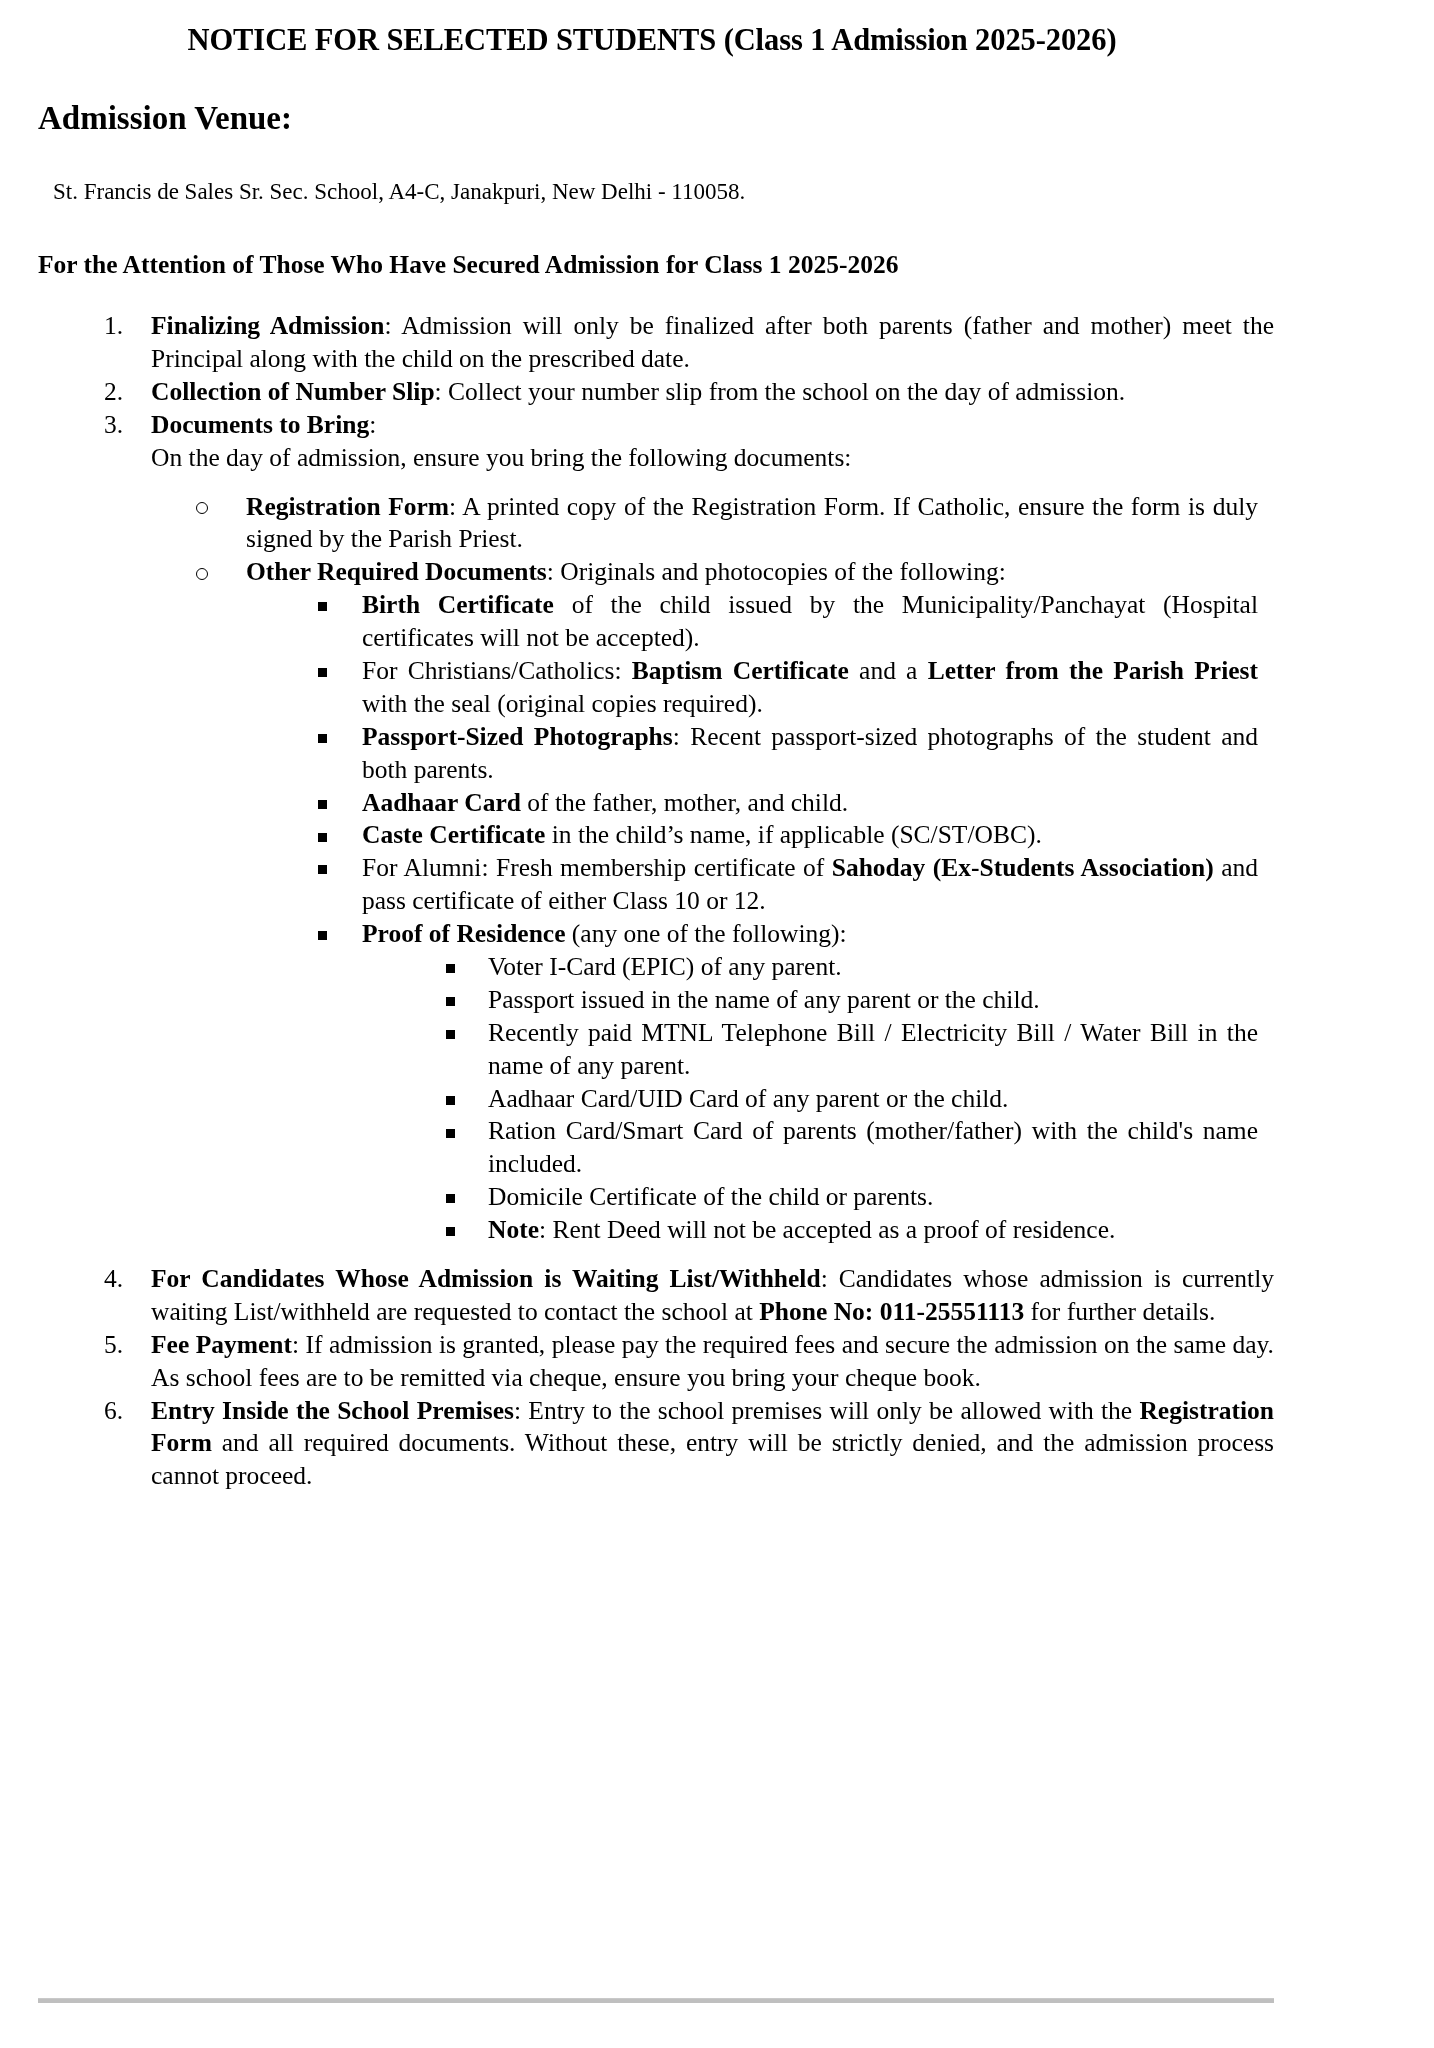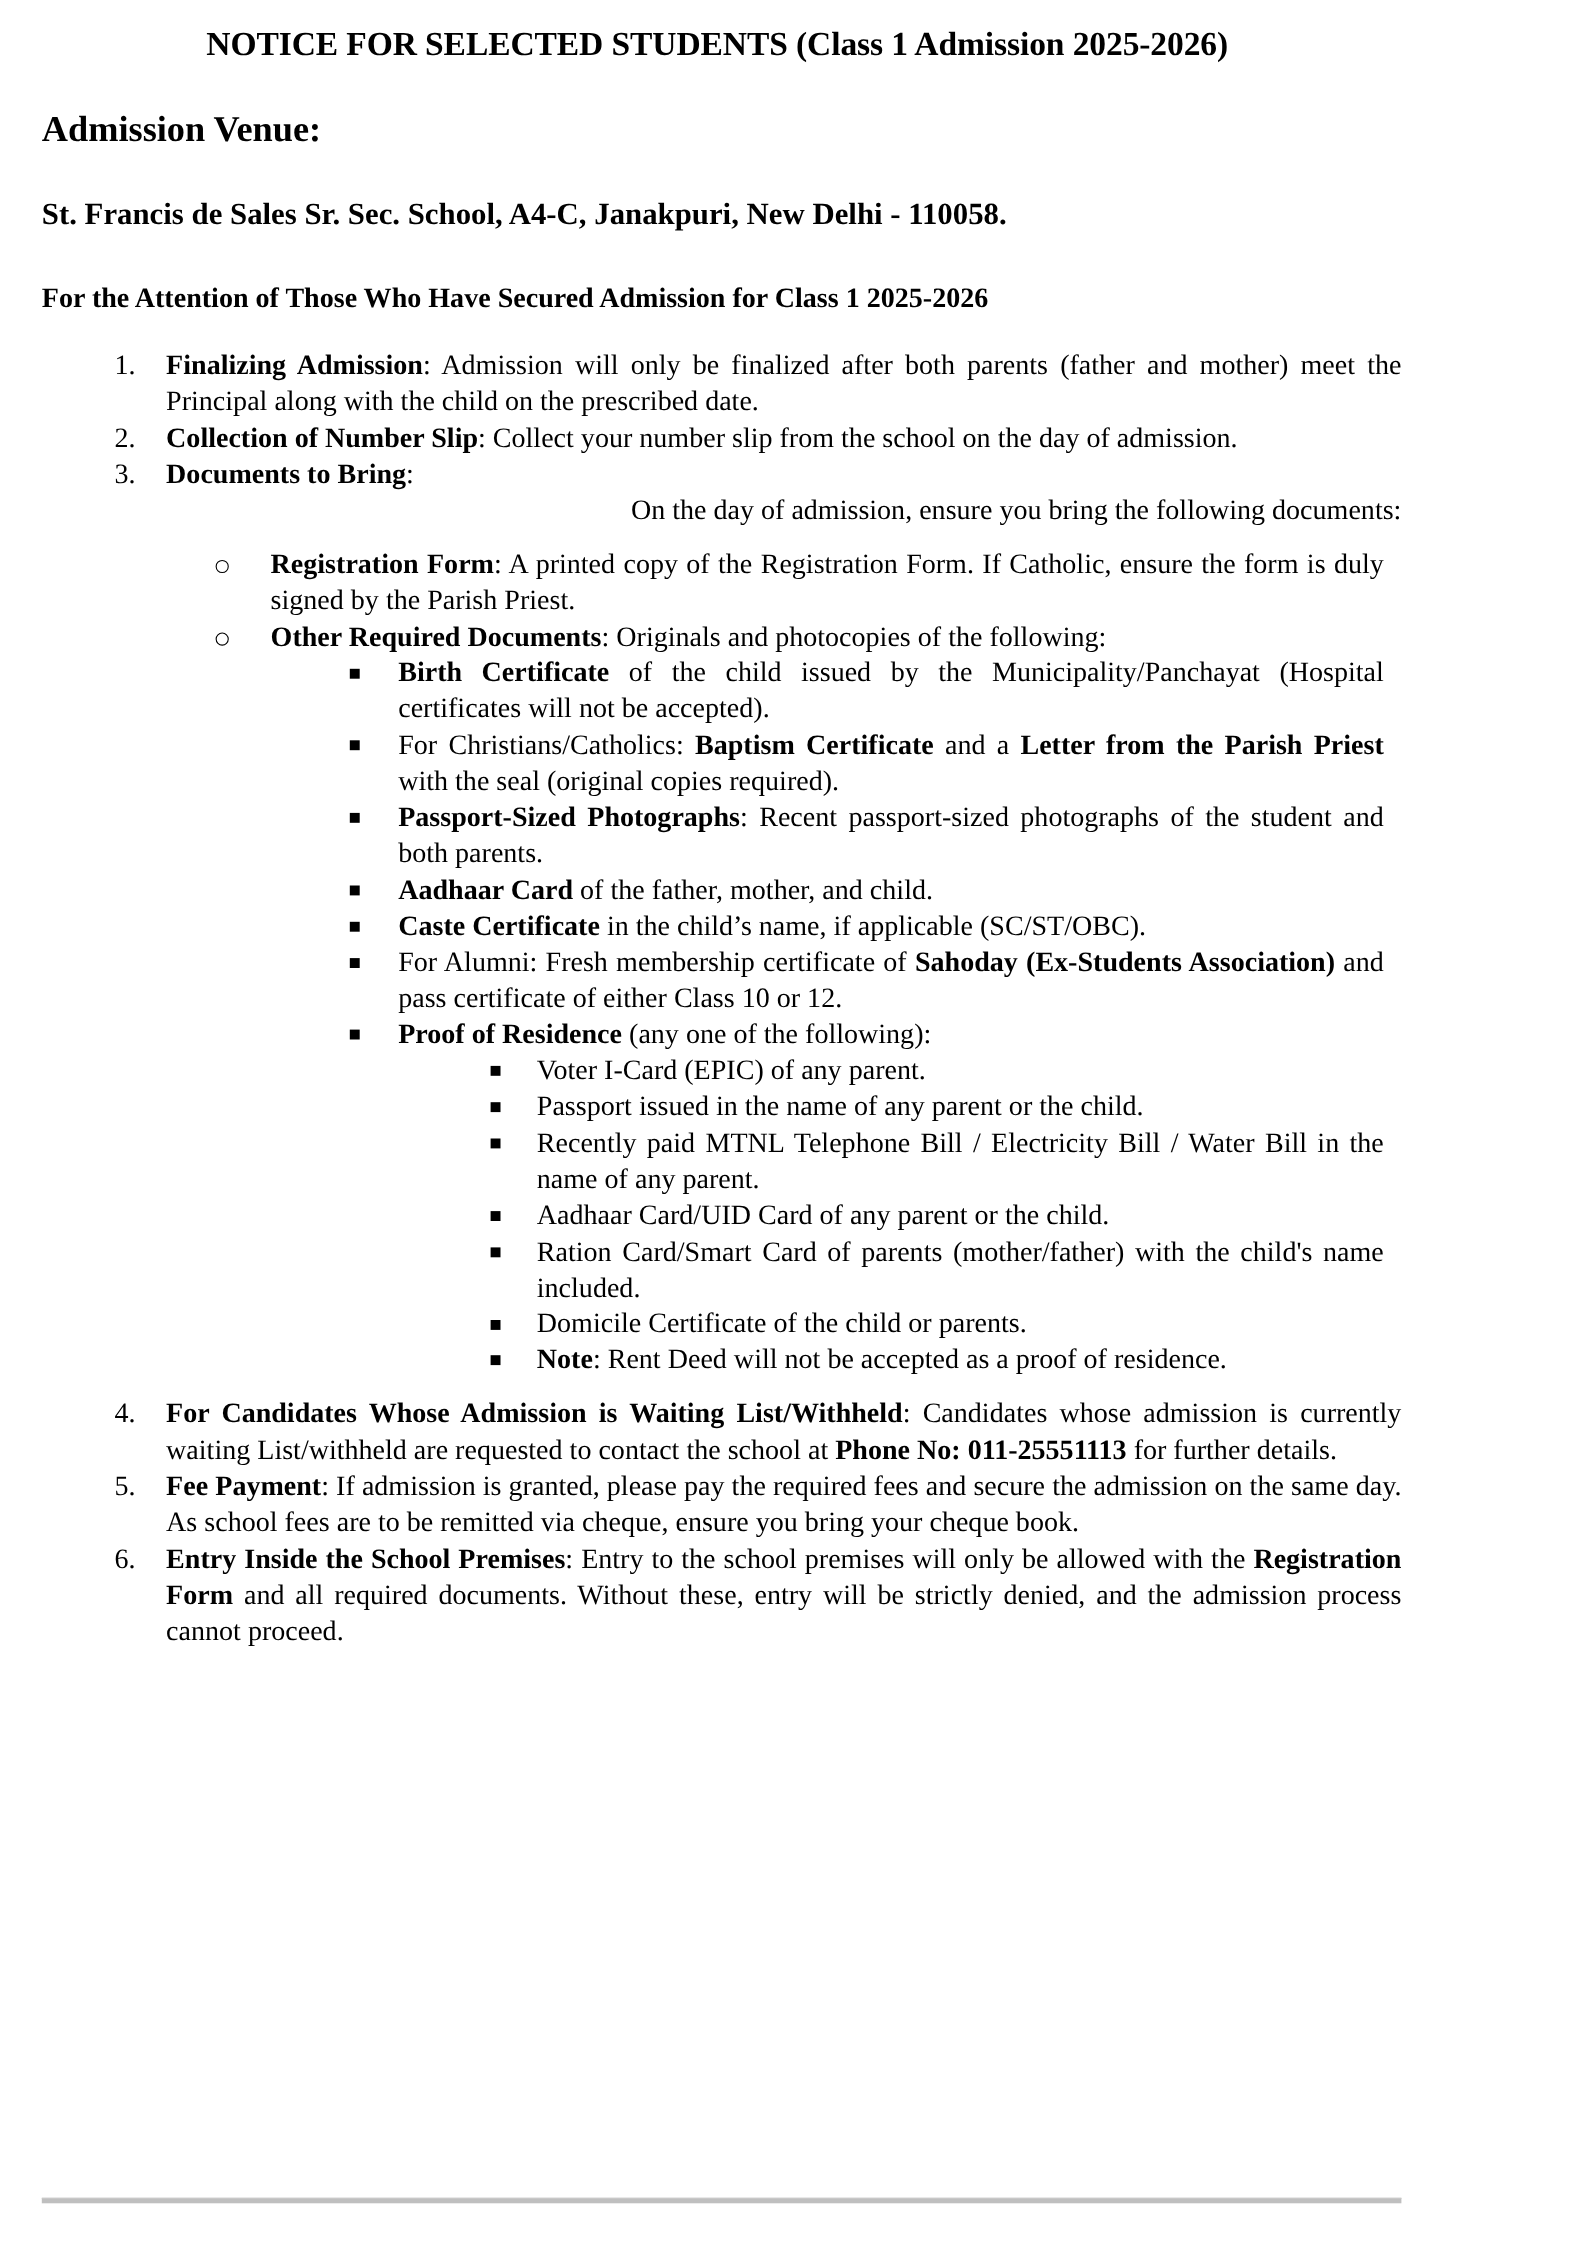--- a/index.html
+++ b/index.html
@@ -34,24 +34,24 @@
   }
 
   .venue-label {
     font-size: 33px;
     font-weight: bold;
     line-height: 1.25;
     margin: 39px 0 0 0;
   }
 
   .venue-address {
-    font-size: 28px;
-    font-weight: bold;
+    font-size: 23px;
+    font-weight: normal;
     line-height: 1.25;
-    margin: 39px 0 0 0;
+    margin: 39px 0 0 15px;
   }
 
   .attention-line {
     font-size: 25.5px;
     font-weight: bold;
     line-height: 1.25;
     margin: 42px 0 0 0;
   }
 
   
@@ -156,21 +156,21 @@
     border-radius: 50%;
     box-sizing: border-box;
     vertical-align: middle;
   }
 
   b, strong { font-weight: bold; }
 
   .intro-line {
     font-size: 25.5px;
     line-height: 1.29;
-    text-align: right;
+    text-align: left;
     margin-top: 0;
   }
 
   .footer-rule {
     position: absolute;
     left: 38px;
     right: 50px;
     top: 1998px;
     height: 4px;
     background: #bfbfbf;

